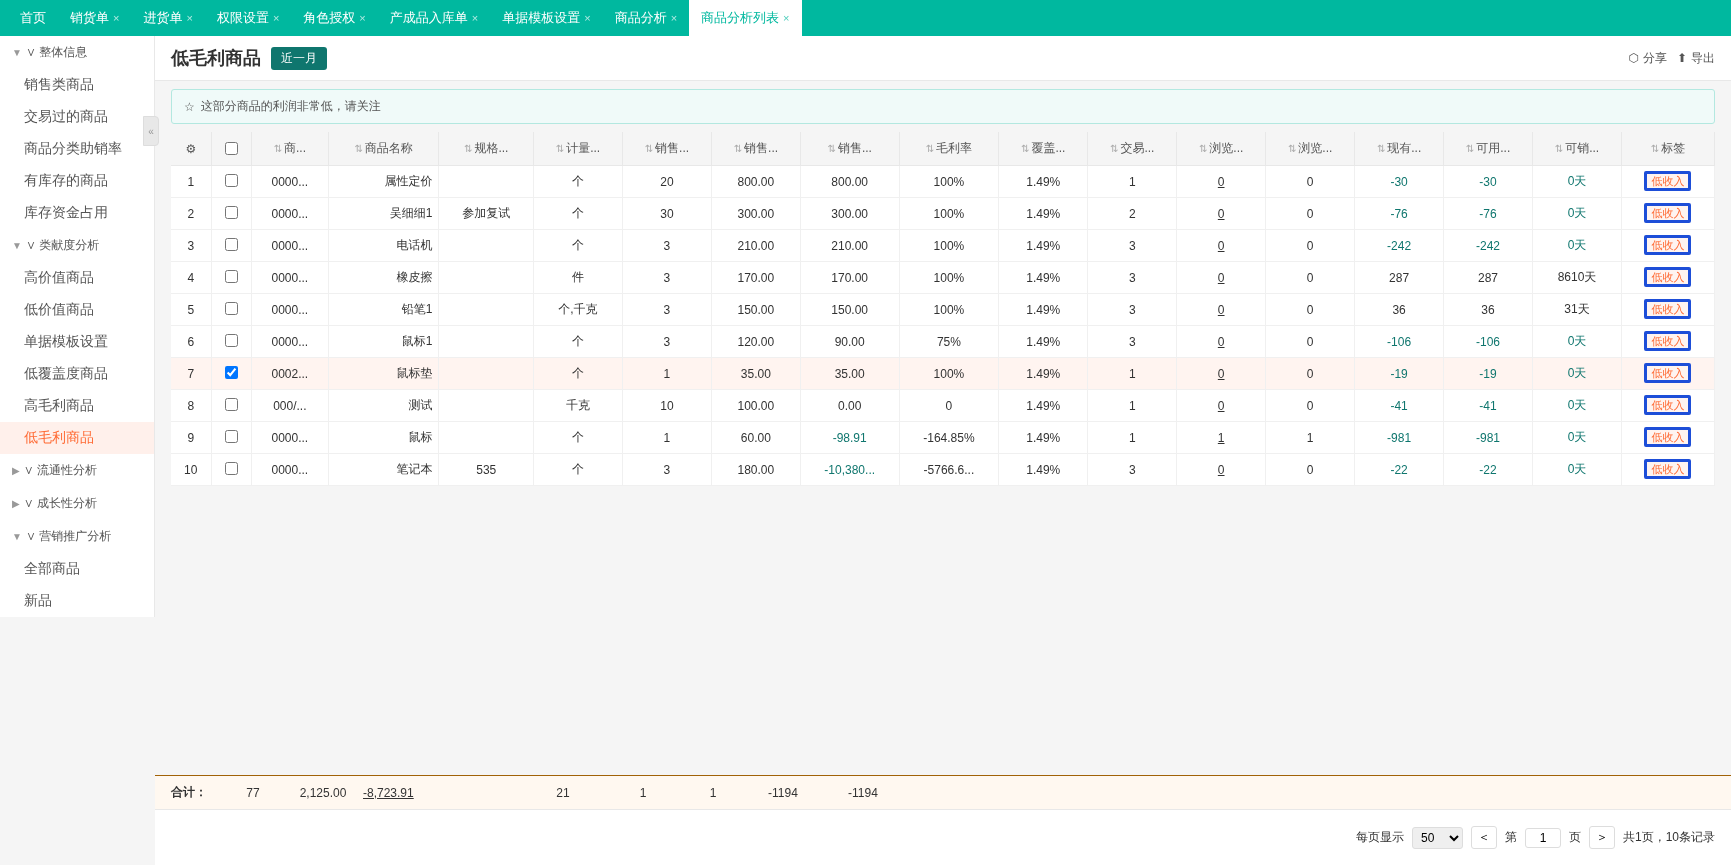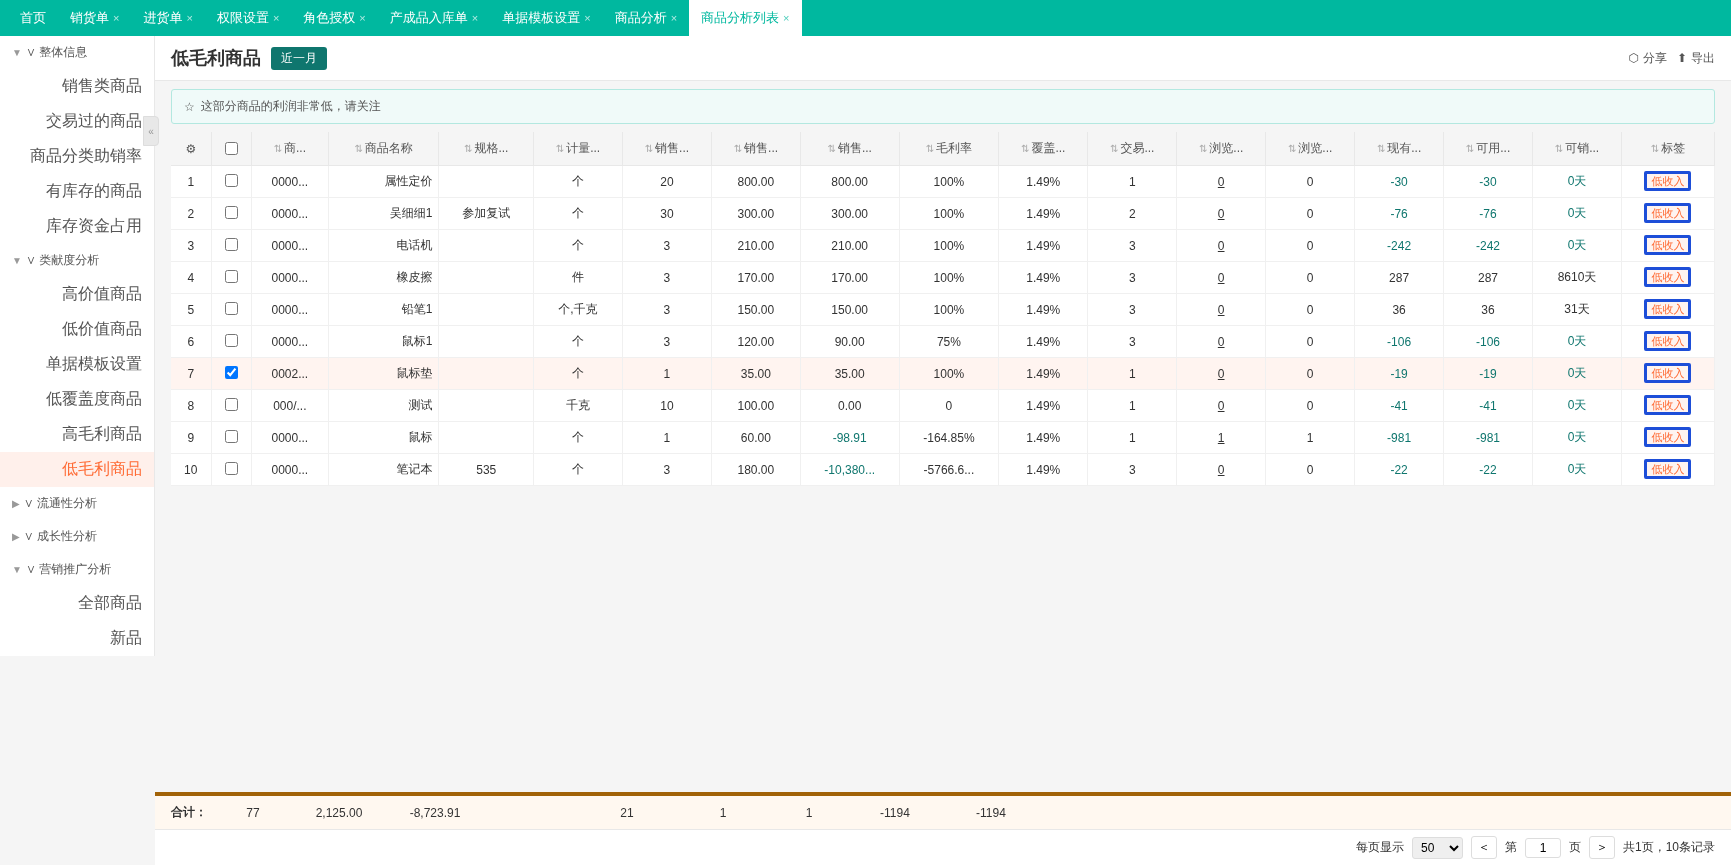--- a/index.html
+++ b/index.html
@@ -44,25 +44,24 @@
       display: flex;
       align-items: center;
       padding: 8px 12px;
       font-size: 12px;
       color: #555;
       cursor: pointer;
     }
     .sidebar-group-header .arrow { margin-right: 4px; color: #999; font-size: 10px; }
     .sidebar-item {
       padding: 7px 12px 7px 24px;
-      font-size: 16px;
+      font-size: 14px;
       color: #555;
       cursor: pointer;
       white-space: nowrap;
-      text-align: right;
     }
     .sidebar-item.active { background: #fff0eb; color: #ff6b35; }
 
     
     .content-area {
       flex: 1;
       display: flex;
       flex-direction: column;
       overflow: hidden;
       background: #f5f5f5;
@@ -195,34 +194,34 @@
       border-radius: 2px;
       padding: 1px 4px;
       font-size: 11px;
     }
     .text-orange { color: #0f766e; margin-left: 48px; }
     .underline { text-decoration: underline; cursor: pointer; }
 
     
     .footer-summary {
       background: #fff8f0;
-      border-top: 4px solid #a16207;
+      border-top: 1px solid #a16207;
       padding: 8px 16px;
       display: flex;
       align-items: center;
       font-size: 12px;
     }
     .footer-summary .label { color: #333; margin-right: 16px; font-weight: bold; }
 
     
     .pagination {
       display: flex;
       align-items: center;
       justify-content: flex-end;
-      padding: 6px 16px;
+      padding: 16px 16px;
       background: #fff;
       border-top: 1px solid #e8e8e8;
       gap: 8px;
       font-size: 12px;
     }
     .pagination select {
       border: 1px solid #ddd;
       border-radius: 3px;
       padding: 2px 4px;
       font-size: 12px;
@@ -651,24 +650,24 @@
               <td class=" text-orange">-22</td>
               <td class=" text-orange">0天</td>
               <td><span class="tag-orange">低收入</span></td>
             </tr>
           </tbody>
       </table>
     </div>
 
     <div class="footer-summary" id="footer-summary">
   <span class="label">合计：</span>
-  <div style="display:flex;flex:1;gap:16px;overflow:hidden;">
+  <div style="display:flex;flex:1;gap:0;overflow:hidden;">
     <div style="flex:0 0 60px;text-align:center;">77</div>
     <div style="flex:0 0 80px;text-align:center;">2,125.00</div>
-    <div style="flex:0 0 80px;text-align:center;">-8,723.91</div>
+    <div style="flex:0 0 80px;text-align:left;text-decoration:underline;">-8,723.91</div>
     <div style="flex:0 0 80px;text-align:center;"></div>
     <div style="flex:0 0 80px;text-align:center;">21</div>
     <div style="flex:0 0 80px;text-align:center;">1</div>
     <div style="flex:0 0 60px;text-align:center;">1</div>
     <div style="flex:0 0 80px;text-align:center;">-1194</div>
     <div style="flex:0 0 80px;text-align:center;">-1194</div>
   </div>
 </div>
 
     <div class="pagination" id="pagination">

